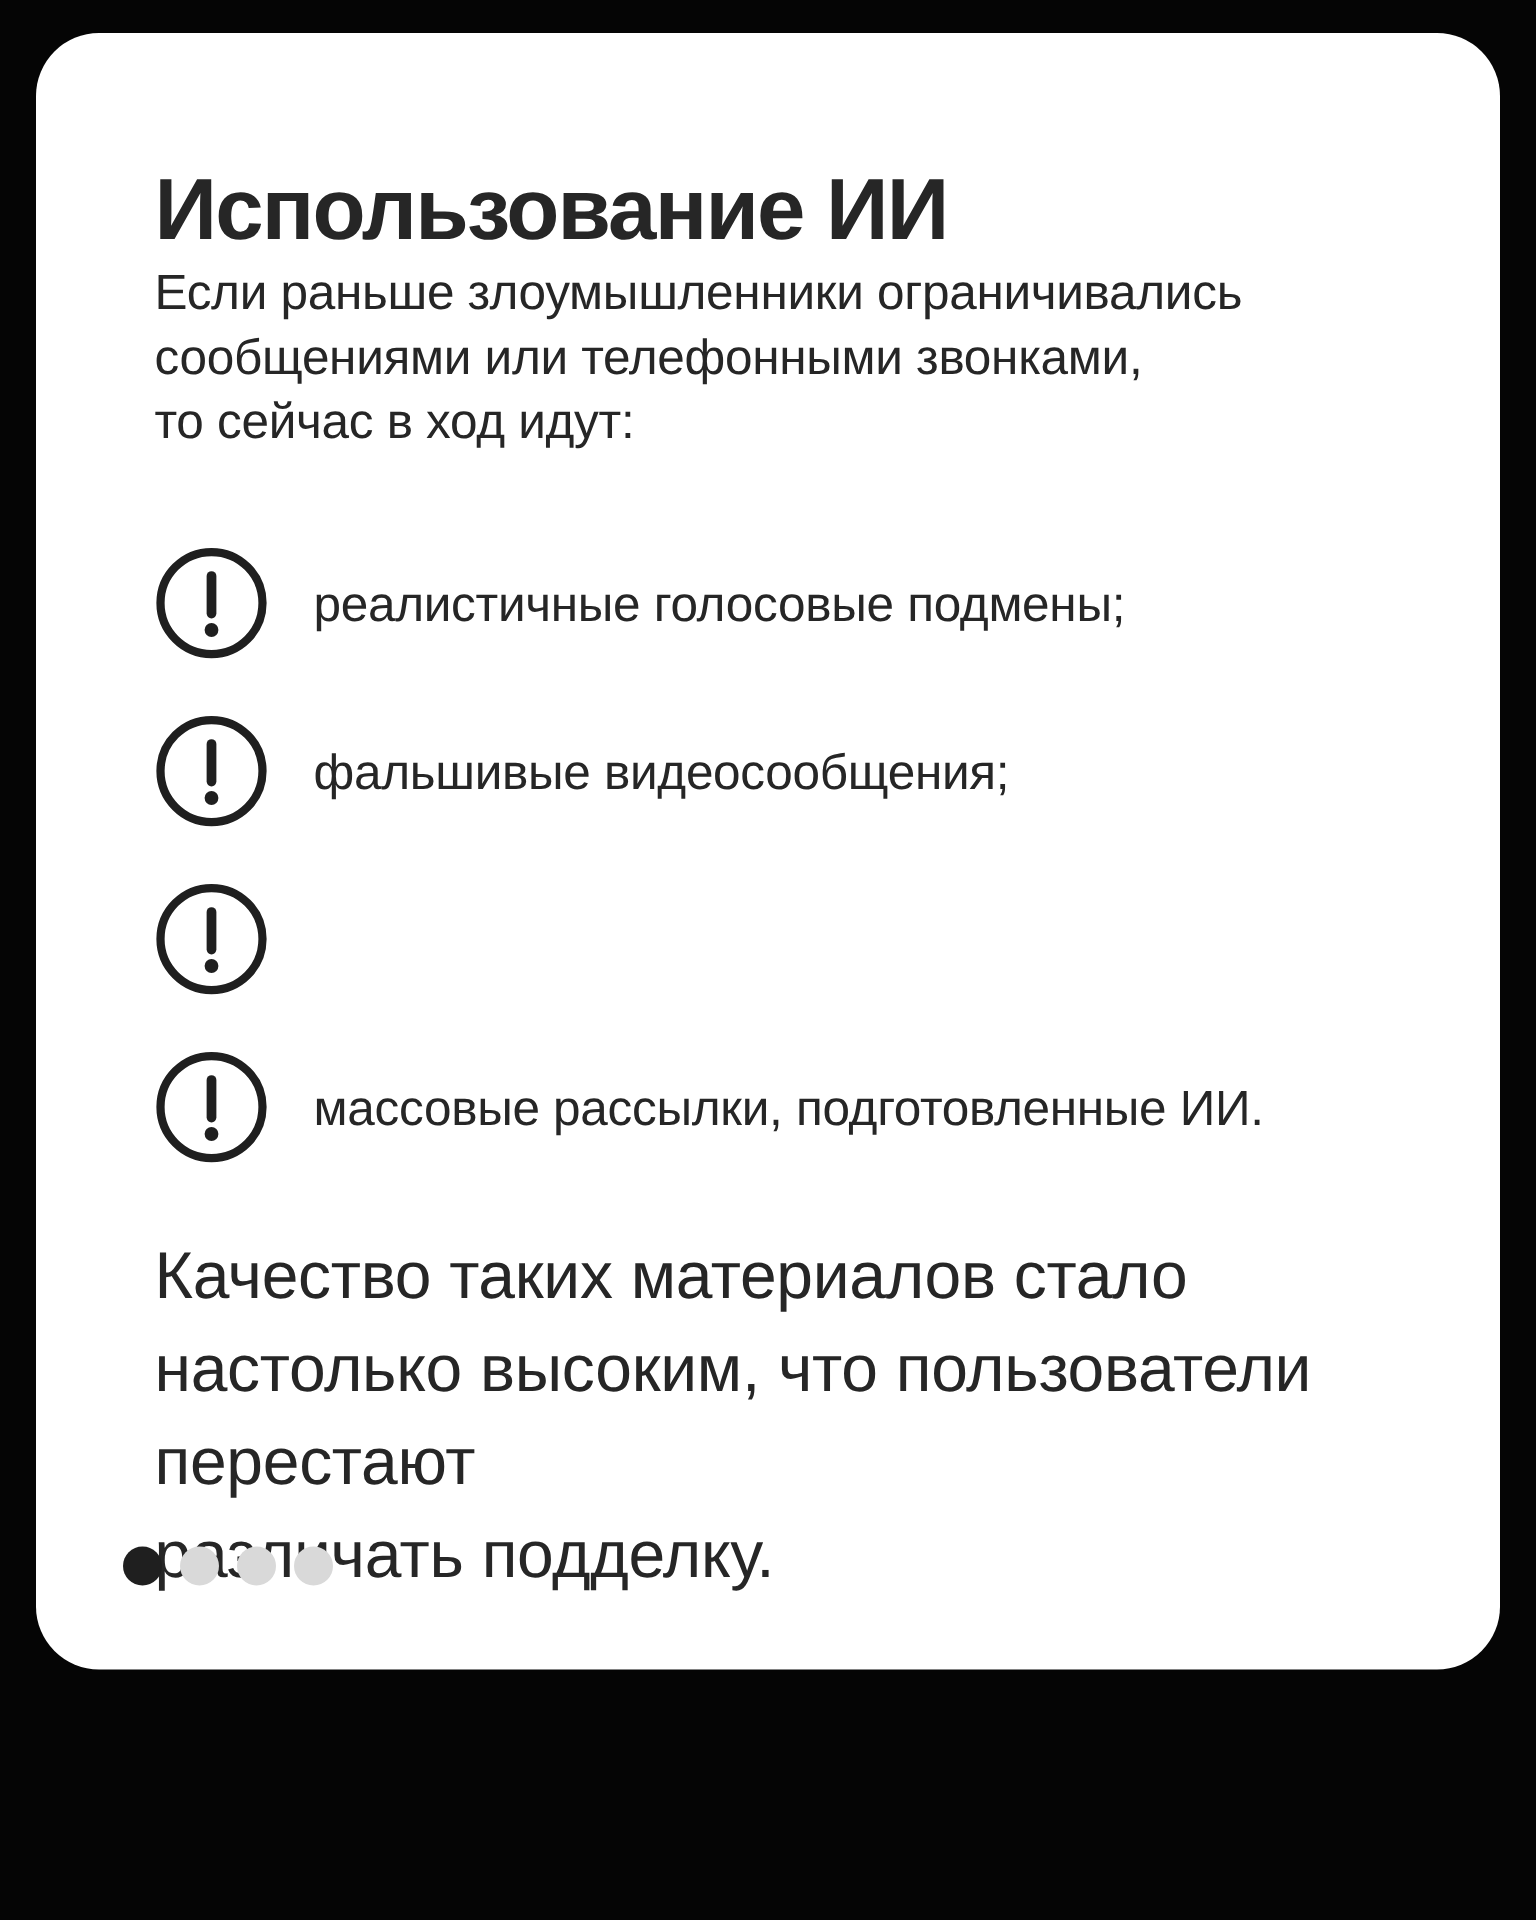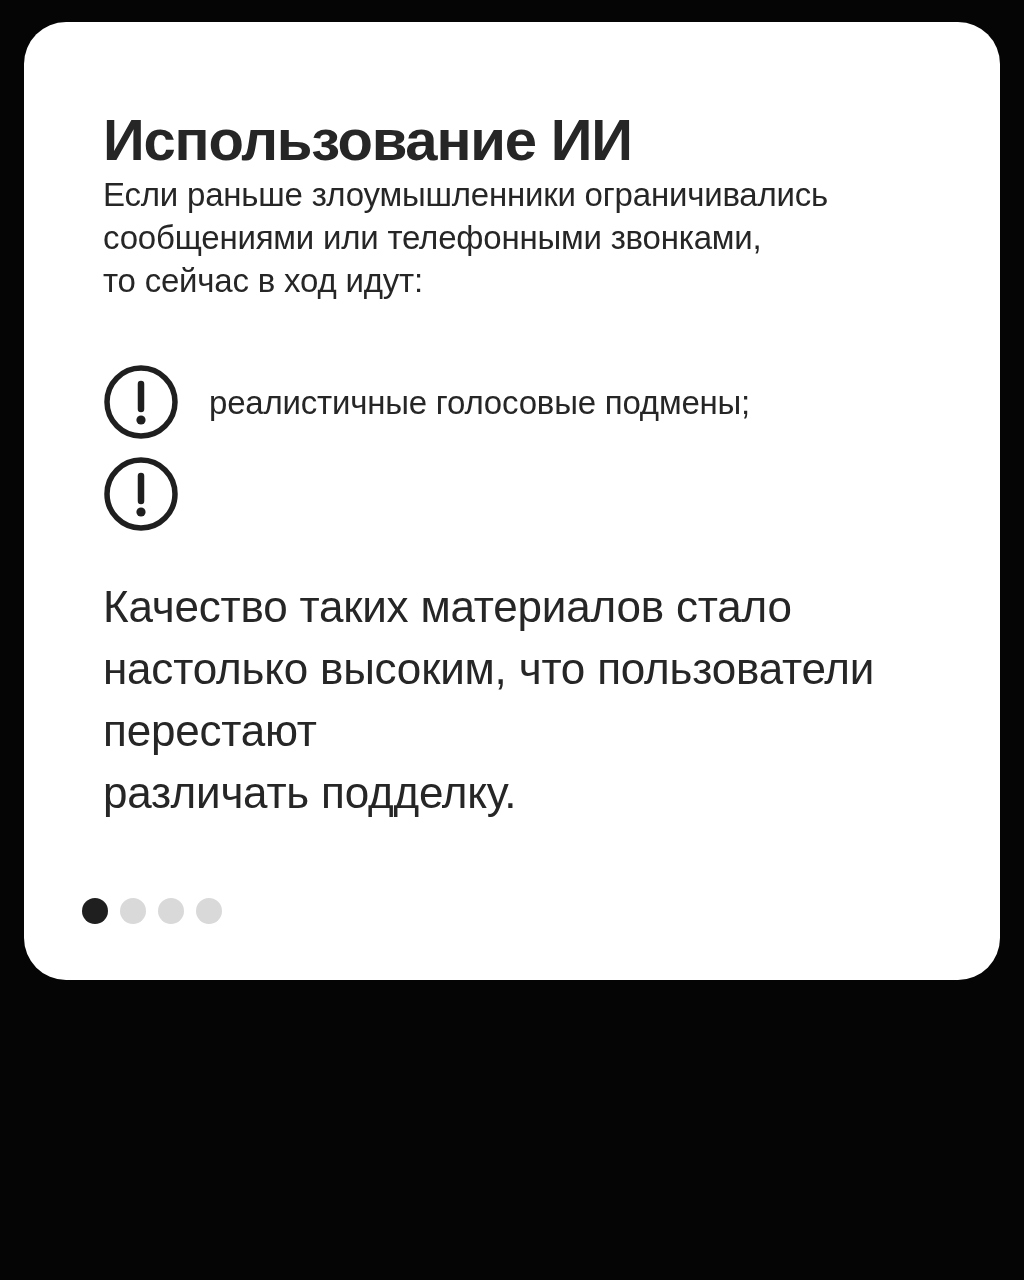--- a/index.html
+++ b/index.html
@@ -15,21 +15,21 @@
   body{
     background:var(--bg);
     font-family:"Liberation Sans","DejaVu Sans",sans-serif;
     color:var(--text);
     position:relative;
     overflow:hidden;
   }
   .card{
     position:absolute;
     left:24px; top:22px;
-    width:976px; height:958px;
+    width:976px; height:1091px;
     background:var(--card-bg);
     border-radius:42px;
     padding:0 78px 0 79px;
     overflow:hidden;
   }
   .title{
     margin-top:84px;
     font-size:58px;
     line-height:1.16;
     font-weight:700;
@@ -40,21 +40,21 @@
     font-size:33px;
     line-height:43px;
     letter-spacing:-0.2px;
     white-space:pre-line;
     color:var(--text);
   }
   .bullets{
     margin-top:62px;
     display:flex;
     flex-direction:column;
-    gap:16px;
+    gap:36px;
     list-style:none;
   }
   .bullet-row{
     display:flex;
     align-items:center;
     gap:30px;
   }
   .bullet-icon{
     flex:0 0 76px;
     width:76px;height:76px;
@@ -106,20 +106,36 @@
         <circle cx="38" cy="56" r="4.6" fill="#1f1f1f"></circle>
       </svg>
       <span class="bullet-text">реалистичные голосовые подмены;</span>
     </li>
     <li class="bullet-row">
       <svg class="bullet-icon" viewBox="0 0 76 76">
         <circle cx="38" cy="38" r="34" fill="none" stroke="#1f1f1f" stroke-width="5.5"></circle>
         <line x1="38" y1="20" x2="38" y2="45" stroke="#1f1f1f" stroke-width="6.5" stroke-linecap="round"></line>
         <circle cx="38" cy="56" r="4.6" fill="#1f1f1f"></circle>
       </svg>
+      <span class="bullet-text">фальшивые видеосообщения;</span>
+    </li>
+    <li class="bullet-row">
+      <svg class="bullet-icon" viewBox="0 0 76 76">
+        <circle cx="38" cy="38" r="34" fill="none" stroke="#1f1f1f" stroke-width="5.5"></circle>
+        <line x1="38" y1="20" x2="38" y2="45" stroke="#1f1f1f" stroke-width="6.5" stroke-linecap="round"></line>
+        <circle cx="38" cy="56" r="4.6" fill="#1f1f1f"></circle>
+      </svg>
+    </li>
+    <li class="bullet-row">
+      <svg class="bullet-icon" viewBox="0 0 76 76">
+        <circle cx="38" cy="38" r="34" fill="none" stroke="#1f1f1f" stroke-width="5.5"></circle>
+        <line x1="38" y1="20" x2="38" y2="45" stroke="#1f1f1f" stroke-width="6.5" stroke-linecap="round"></line>
+        <circle cx="38" cy="56" r="4.6" fill="#1f1f1f"></circle>
+      </svg>
+      <span class="bullet-text">массовые рассылки, подготовленные ИИ.</span>
     </li>
   </ul>
 
   <p class="outro">Качество таких материалов стало настолько высоким, что пользователи перестают
 различать подделку.</p>
 
   <div class="dots">
     <span class="dot active"></span>
     <span class="dot"></span>
     <span class="dot"></span>

